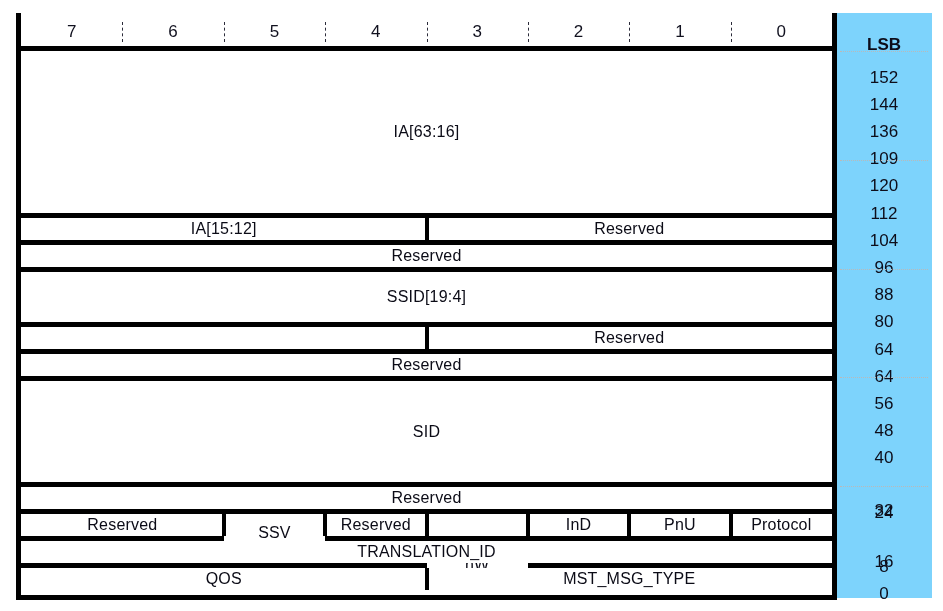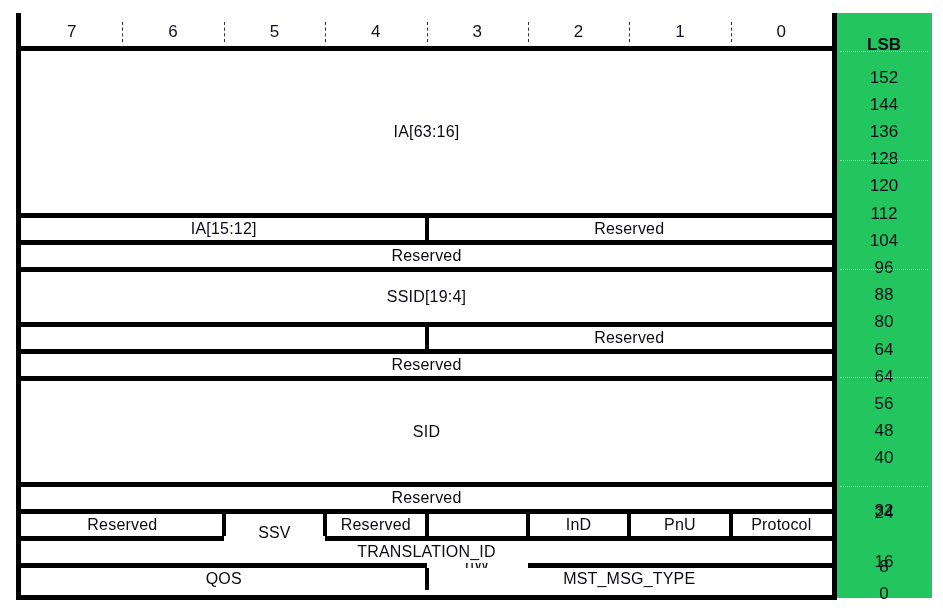--- a/index.html
+++ b/index.html
@@ -23,21 +23,21 @@
     height: 611px;
   }
 
   
   .lsb-col {
     position: absolute;
     left: 836px;
     top: 13px;
     width: 96px;
     height: 585px;
-    background: #22c55e;
+    background: #7dd3fc;
     box-sizing: border-box;
   }
   .lsb-cell {
     position: absolute;
     left: 0;
     width: 96px;
     text-align: center;
     font-size: 17px;
     color: #0d0d1a;
     line-height: 1;
@@ -101,21 +101,21 @@
 </style>
 </head>
 <body>
 
 <div id="diagram">
     <div class="lsb-col">
       <div class="lsb-cell" style="top: 23px; font-weight: bold;">LSB</div>
       <div class="lsb-cell" style="top: 55.6px;">152</div>
       <div class="lsb-cell" style="top: 82.8px;">144</div>
       <div class="lsb-cell" style="top: 110px;">136</div>
-      <div class="lsb-cell" style="top: 137.2px;">128</div>
+      <div class="lsb-cell" style="top: 137.2px;">109</div>
       <div class="lsb-cell" style="top: 164.4px;">120</div>
       <div class="lsb-cell" style="top: 191.6px;">112</div>
       <div class="lsb-cell" style="top: 218.8px;">104</div>
       <div class="lsb-cell" style="top: 246px;">96</div>
       <div class="lsb-cell" style="top: 273.2px;">88</div>
       <div class="lsb-cell" style="top: 300.4px;">80</div>
       <div class="lsb-cell" style="top: 327.6px;">64</div>
       <div class="lsb-cell" style="top: 354.8px;">64</div>
       <div class="lsb-cell" style="top: 382px;">56</div>
       <div class="lsb-cell" style="top: 409.2px;">48</div>

